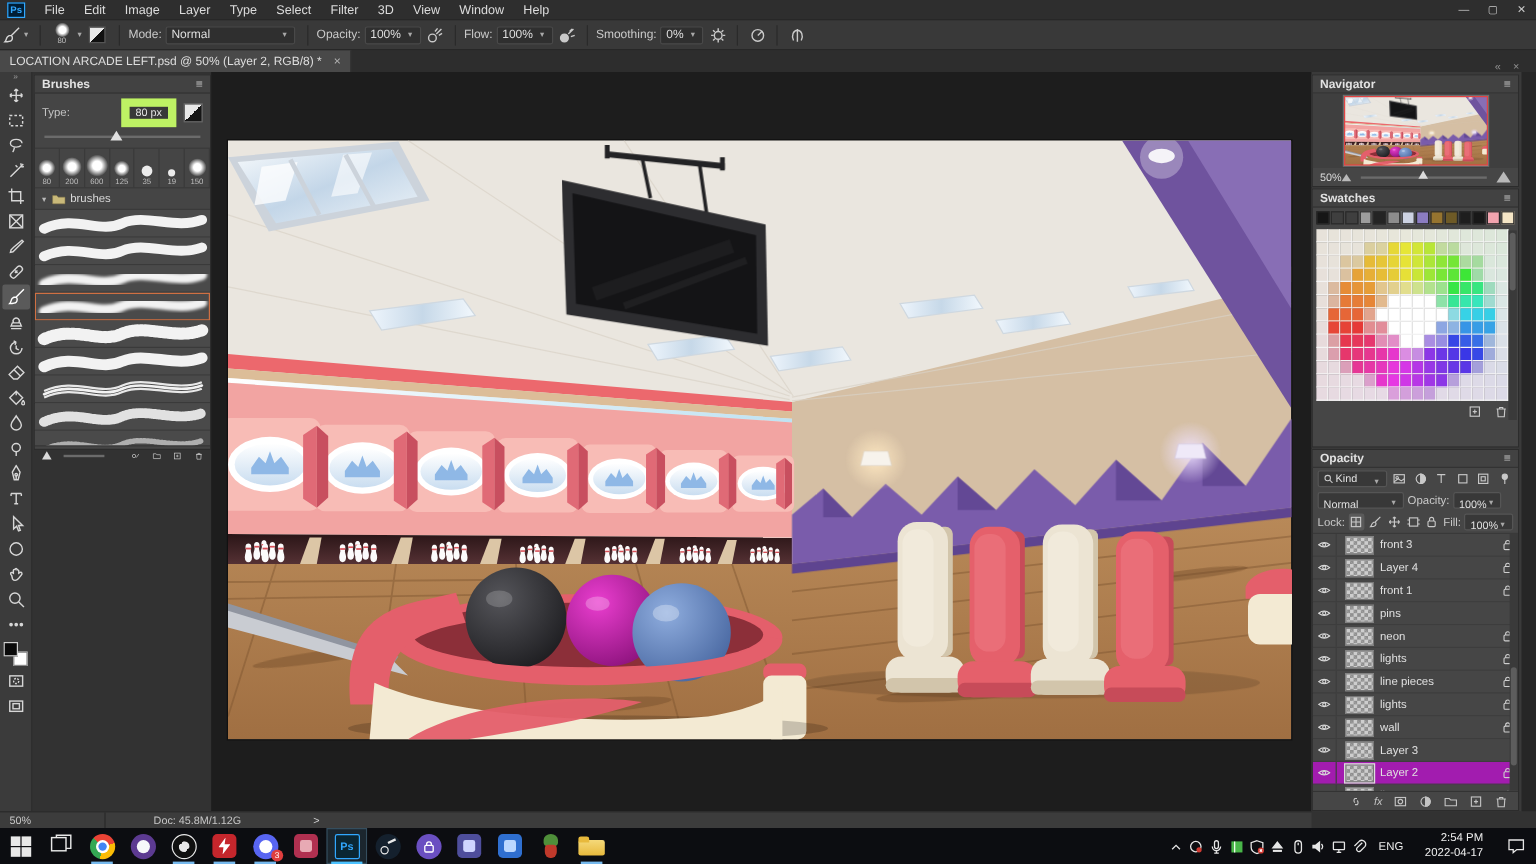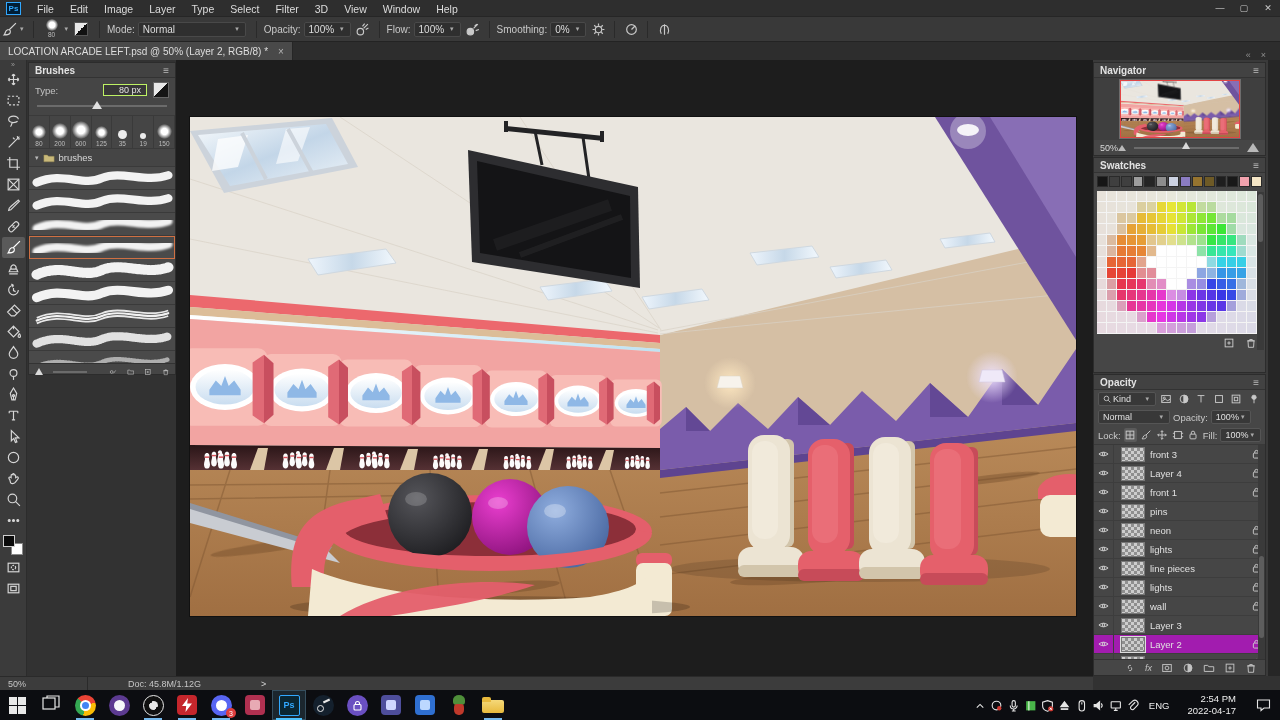--- a/index.html
+++ b/index.html
@@ -39,21 +39,21 @@
   .tool.selected svg{stroke:#fff;}
   #fgbg{position:relative;width:20px;height:20px;margin:4px auto 2px;}
   #fgbg .bg-sw{position:absolute;right:0;bottom:0;width:12px;height:12px;background:#fff;border:1px solid #888;}
   #fgbg .fg-sw{position:absolute;left:0;top:0;width:12px;height:12px;background:#0a0a0a;border:1px solid #cfcfcf;}
 
   
   #brushes{position:absolute;left:28px;top:62px;width:148px;height:313px;background:#454545;border:1px solid #2c2c2c;color:#d6d6d6;}
   .panel-title{height:15px;display:flex;align-items:center;justify-content:space-between;padding:0 6px;background:#424242;border-bottom:1px solid #333;font-size:10px;font-weight:bold;color:#e2e2e2;}
   .hamburger{color:#bdbdbd;font-size:10px;}
   #size-row{display:flex;align-items:center;padding:4px 6px 0;font-size:9.5px;color:#c4c4c4;}
-  #size-val{margin-left:auto;background:#383838;border:1px solid #bef264;padding:0 5px;font-size:9px;color:#e4e4e4;min-width:44px;text-align:right;}
+  #size-val{margin-left:auto;background:#383838;border:7px solid #bef264;padding:0 5px;font-size:9px;color:#e4e4e4;min-width:44px;text-align:right;}
   #size-picker{width:16px;height:16px;background:linear-gradient(135deg,#e8e8e8 50%,#151515 50%);border:1px solid #666;margin-left:6px;}
   #size-slider{position:relative;height:12px;margin:2px 8px 0;}
   #size-slider .track{position:absolute;left:0;right:0;top:5px;height:2px;background:#6b6b6b;}
   #size-slider .thumb{position:absolute;left:42%;top:1px;width:0;height:0;border-left:5px solid transparent;border-right:5px solid transparent;border-bottom:8px solid #e0e0e0;}
   #preset-row{display:flex;border-top:1px solid #3a3a3a;border-bottom:1px solid #3a3a3a;margin-top:3px;}
   .preset{flex:1;height:32px;display:flex;flex-direction:column;align-items:center;justify-content:flex-end;border-right:1px solid #3a3a3a;padding-bottom:1px;}
   .preset .pc{border-radius:50%;}
   .preset .pl{font-size:6.5px;color:#bdbdbd;margin-top:1px;}
   #folder-row{display:flex;align-items:center;gap:4px;padding:3px 6px;font-size:9.5px;color:#d9d9d9;}
   #folder-row svg{width:12px;height:10px;}
@@ -90,21 +90,21 @@
   .sw-cell{width:11px;height:11px;border:1px solid #2a2a2a;}
   #swatch-grid{display:grid;grid-template-columns:repeat(16,1fr);gap:0;padding:2px 10px 2px 3px;position:relative;}
   .wheel-cell{width:10px;height:11px;border:1px solid #f4f4f4;border-width:0 1px 1px 0;}
   #swatch-scroll{position:absolute;right:1px;top:34px;width:7px;height:158px;background:#3a3a3a;}
   #swatch-scroll .sthumb{margin:2px 1px;height:48px;background:#5d5d5d;border-radius:3px;}
   #swatch-foot{display:flex;justify-content:flex-end;gap:10px;padding:1px 8px;}
   #swatch-foot svg{width:12px;height:12px;stroke:#c9c9c9;fill:none;stroke-width:1.1;}
 
   #layers{position:absolute;left:0;top:314px;width:173px;height:302px;display:flex;flex-direction:column;}
   .lp-row{display:flex;align-items:center;padding:2px 4px;gap:3px;font-size:9.5px;color:#c9c9c9;}
-  .lp-field{background:#383838;border:1px solid #555;border-radius:2px;padding:4px 4px;display:flex;align-items:center;color:#e0e0e0;font-size:9px;height:14px;}
+  .lp-field{background:#383838;border:1px solid #555;border-radius:2px;padding:4px 4px;display:flex;color:#e0e0e0;font-size:9px;height:14px;}
   .lp-icon{width:15px;height:14px;display:flex;align-items:center;justify-content:center;}
   .lp-icon svg{width:12px;height:12px;stroke:#c9c9c9;fill:none;stroke-width:1.1;}
   #layer-list{flex:1;overflow:hidden;border-top:1px solid #393939;position:relative;}
   .layer-row{height:19px;display:flex;align-items:center;border-bottom:1px solid #3d3d3d;background:#464646;}
   .layer-row.selected{background:#a21caf;}
   .eye-cell{width:20px;align-self:stretch;border-right:1px solid #3d3d3d;display:flex;align-items:center;justify-content:center;}
   .eye-cell svg{width:11px;height:8px;stroke:#d8d8d8;fill:none;stroke-width:1;}
   .layer-thumb{width:24px;height:15px;margin:0 5px 0 7px;border:1px solid #777;
     background-color:#cdcdcd;
     background-image:linear-gradient(45deg,#8f8f8f 25%,transparent 25%,transparent 75%,#8f8f8f 75%),linear-gradient(45deg,#8f8f8f 25%,transparent 25%,transparent 75%,#8f8f8f 75%);

